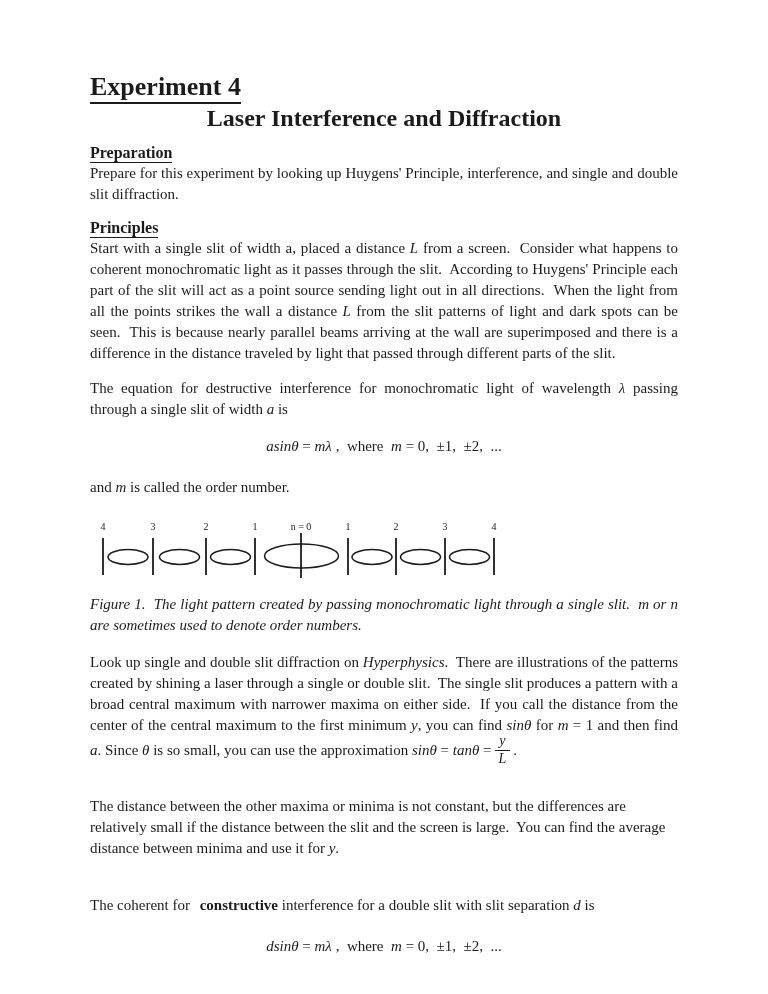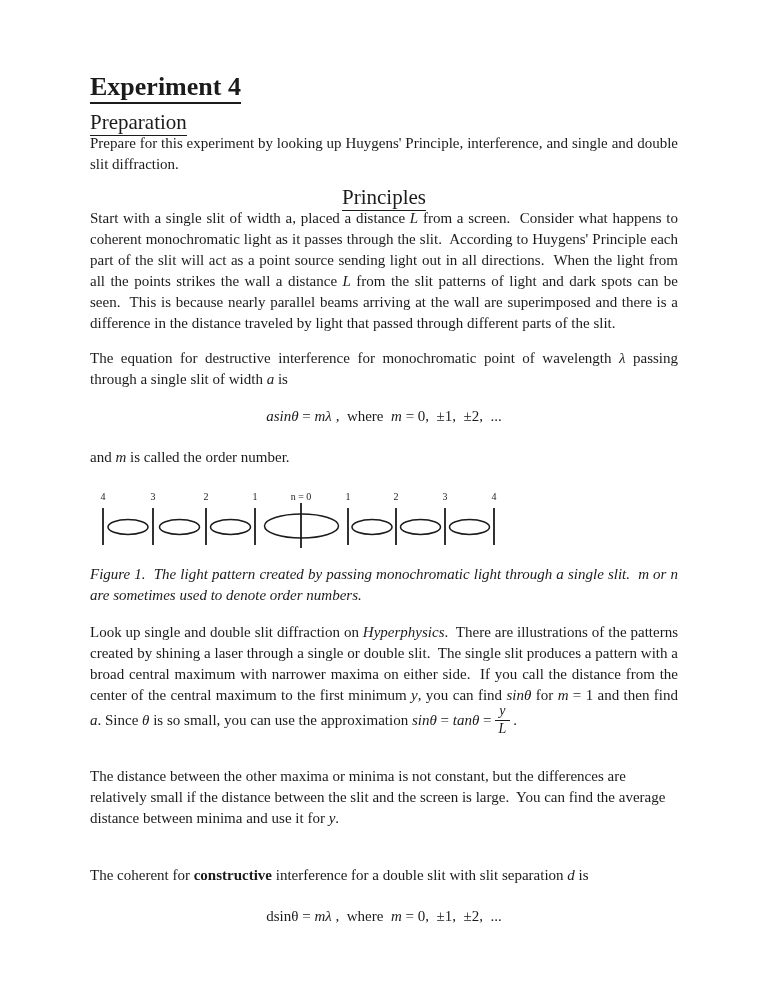--- a/index.html
+++ b/index.html
@@ -6,27 +6,27 @@
   .page{
     width:768px;height:994px;margin:0 auto;background:#ffffff;
     box-sizing:border-box;padding:72px 90px 0 90px;overflow:hidden;
     font-family:"Liberation Serif","DejaVu Serif",serif;
     font-size:15px;line-height:21px;color:#1b1b1b;
   }
   h1,h2,h3,p{margin:0;padding:0;font-weight:normal;}
   .title1{font-size:26px;line-height:30px;font-weight:bold;}
   .title1 .u{border-bottom:2px solid #1b1b1b;padding-bottom:1px;}
   .title2{font-size:24px;line-height:28px;font-weight:bold;text-align:center;margin-top:2px;}
-  .shead{font-size:21px;line-height:21px;font-weight:normal;}
+  .shead{font-size:16px;line-height:21px;font-weight:bold;}
   .shead .u{border-bottom:1.6px solid #1b1b1b;padding-bottom:0.5px;}
   .para{text-align:justify;white-space:pre-wrap;}
   .left{text-align:left;}
   .eq{text-align:center;white-space:pre;}
   .mtA{margin-top:10px;}  
-  .mtB{margin-top:12px;text-align:center;}  
+  .mtB{margin-top:12px;}  
   .mtC{margin-top:14px;}
   .mtD{margin-top:16px;}
   .mtE{margin-top:28px;}
   .mtF{margin-top:20px;}
   .mtH{margin-top:36px;}
   .figwrap{margin-top:20px;margin-left:8px;}
   svg{display:block;}
   .frac{
     display:inline-block;vertical-align:middle;text-align:center;
     font-style:italic;line-height:1;font-size:14px;position:relative;top:-2px;
@@ -34,30 +34,31 @@
   .frac .num{display:block;border-bottom:1.2px solid #1b1b1b;padding:0 4px 1.5px 4px;}
   .frac .den{display:block;padding-top:1.5px;}
 </style>
 </head>
 <body>
 
 <div class="page">
 
   <h1 class="title1"><span class="u">Experiment 4</span></h1>
 
+  <h2 class="title2">Laser Interference and Diffraction</h2>
 
   <h3 class="shead mtA"><span class="u">Preparation</span></h3>
 
   <p class="para"><span>Prepare for this experiment by looking up Huygens' Principle, interference, and single and double slit diffraction.</span></p>
 
   <h3 class="shead mtB"><span class="u">Principles</span></h3>
 
   <p class="para"><span>Start with a single slit of width a, placed a distance </span><span style="font-style: italic;">L</span><span> from a screen.  Consider what happens to coherent monochromatic light as it passes through the slit.  According to Huygens' Principle each part of the slit will act as a point source sending light out in all directions.  When the light from all the points strikes the wall a distance </span><span style="font-style: italic;">L</span><span> from the slit patterns of light and dark spots can be seen.  This is because nearly parallel beams arriving at the wall are superimposed and there is a difference in the distance traveled by light that passed through different parts of the slit.</span></p>
 
-  <p class="para mtC"><span>The equation for destructive interference for monochromatic point of wavelength </span><span style="font-style: italic;">λ</span><span> passing through a single slit of width </span><span style="font-style: italic;">a</span><span> is</span></p>
+  <p class="para mtC"><span>The equation for destructive interference for monochromatic light of wavelength </span><span style="font-style: italic;">λ</span><span> passing through a single slit of width </span><span style="font-style: italic;">a</span><span> is</span></p>
 
   <p class="eq mtD"><span style="font-style: italic;">asinθ</span><span> = </span><span style="font-style: italic;">mλ</span><span> ,  where  </span><span style="font-style: italic;">m</span><span> = 0,  ±1,  ±2,  ...</span></p>
 
   <p class="para mtF"><span>and </span><span style="font-style: italic;">m</span><span> is called the order number.</span></p>
 
   <div class="figwrap">
     <svg xmlns="http://www.w3.org/2000/svg" viewBox="0 0 402 62" width="402" height="62">
         <line x1="5" x2="5" y1="20" y2="57" stroke="#1b1b1b" stroke-width="1.8"></line>
         <line x1="55" x2="55" y1="20" y2="57" stroke="#1b1b1b" stroke-width="1.8"></line>
         <line x1="108" x2="108" y1="20" y2="57" stroke="#1b1b1b" stroke-width="1.8"></line>
@@ -85,17 +86,17 @@
         <text x="396" y="12" text-anchor="middle" font-size="10" font-family="&quot;Liberation Serif&quot;,&quot;DejaVu Serif&quot;,serif" fill="#1b1b1b">4</text>
       </svg>
   </div>
 
   <p class="para mtC"><span style="font-style: italic;">Figure 1.  The light pattern created by passing monochromatic light through a single slit.  m or n are sometimes used to denote order numbers.</span></p>
 
   <p class="para mtD"><span>Look up single and double slit diffraction on </span><span style="font-style: italic;">Hyperphysics</span><span>.  There are illustrations of the patterns created by shining a laser through a single or double slit.  The single slit produces a pattern with a broad central maximum with narrower maxima on either side.  If you call the distance from the center of the central maximum to the first minimum </span><span style="font-style: italic;">y</span><span>, you can find </span><span style="font-style: italic;">sinθ</span><span> for </span><span style="font-style: italic;">m</span><span> = 1 and then find </span><span style="font-style: italic;">a</span><span>. Since </span><span style="font-style: italic;">θ</span><span> is so small, you can use the approximation </span><span style="font-style: italic;">sinθ</span><span> = </span><span style="font-style: italic;">tanθ</span><span> = </span><span class="frac"><span class="num">y</span><span class="den">L</span></span><span> .</span></p>
 
   <p class="para left mtE"><span>The distance between the other maxima or minima is not constant, but the differences are relatively small if the distance between the slit and the screen is large.  You can find the average distance between minima and use it for </span><span style="font-style: italic;">y</span><span>.</span></p>
 
-  <p class="para mtH"><span>The coherent for </span><span style="font-weight: bold;">constructive</span><span> interference for a double slit with slit separation </span><span style="font-style: italic;">d</span><span> is</span></p>
+  <p class="para mtH"><span>The coherent for </span><span style="font-weight: bold; margin-left: 6px;">constructive</span><span> interference for a double slit with slit separation </span><span style="font-style: italic;">d</span><span> is</span></p>
 
-  <p class="eq mtF"><span style="">dsinθ</span><span> = </span><span style="font-style: italic;">mλ</span><span> ,  where  </span><span style="font-style: italic;">m</span><span> = 0,  ±1,  ±2,  ...</span></p>
+  <p class="eq mtF"><span style="font-style: italic;">dsinθ</span><span> = </span><span style="font-style: italic;">mλ</span><span> ,  where  </span><span style="font-style: italic;">m</span><span> = 0,  ±1,  ±2,  ...</span></p>
 
 </div>
 
 </body></html>

